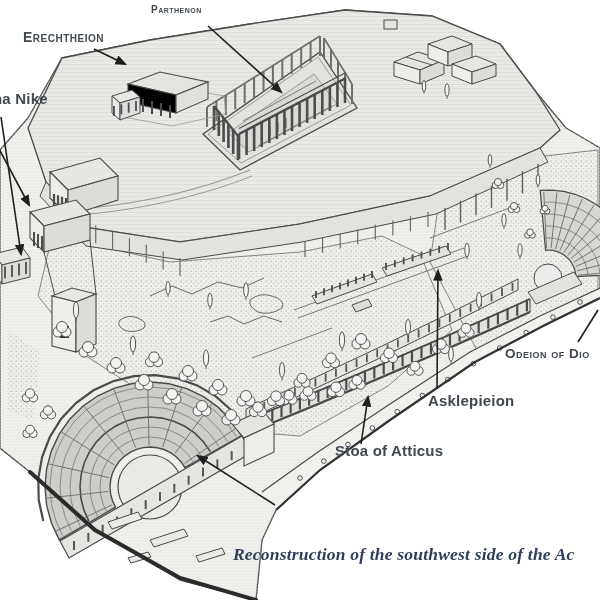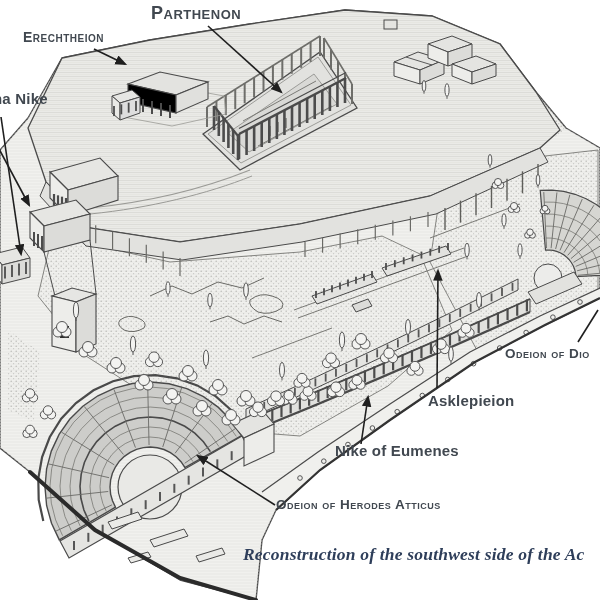--- a/index.html
+++ b/index.html
@@ -2,28 +2,28 @@
 <html style="--background: #ffffff; --label_text: #414850; --caption_text: #2e3e5a; --line: #4a4a4a; --ground: #f1f1ee; --seating: #cdcdca; --stipple: #8f8f8c;"><head>
 <meta charset="utf-8">
 <style>
   html,body{margin:0;padding:0;background:#fff;}
   .stage{position:relative;width:600px;height:600px;background:var(--background);overflow:hidden;
          font-family:"Liberation Sans",sans-serif;}
   svg{position:absolute;left:0;top:0;}
   .lbl{position:absolute;font-weight:bold;white-space:nowrap;color:var(--label_text);line-height:1.1;}
   .sc{font-variant:small-caps;letter-spacing:.5px;}
   .mx{font-size:15px;letter-spacing:.2px;}
-  #lbl-parthenon{left:151px;top:4px;font-size:18px;}
+  #lbl-parthenon{left:151px;top:4px;font-size:10px;}
   #lbl-erechtheion{left:7px;top:30px;font-size:14px;margin-left:16px;}
   #lbl-nike{left:-7px;top:91px;}
   #lbl-theater{left:505px;top:347px;font-size:13.5px;}
   #lbl-asklepieion{left:428px;top:393px;}
   #lbl-stoa{left:335px;top:443px;}
   #lbl-odeion{left:276px;top:498px;font-size:13.5px;}
-  #caption{position:absolute;left:243px;top:544px;font-family:"Liberation Serif",serif;
+  #caption{position:absolute;left:233px;top:544px;font-family:"Liberation Serif",serif;
            font-style:italic;font-weight:bold;font-size:17.5px;letter-spacing:.2px;
            color:var(--caption_text);white-space:nowrap;}
 </style>
 </head>
 <body>
 
 <div class="stage">
 
 <svg width="600" height="600" viewBox="0 0 600 600">
   <defs>
@@ -574,17 +574,16 @@
     <line x1="275" y1="505" x2="198" y2="456" marker-end="url(#ah)"></line>
     <line x1="578" y1="342" x2="598" y2="310"></line>
   </g>
 </svg>
 
 <div class="lbl sc" id="lbl-erechtheion">Erechtheion</div>
 <div class="lbl sc" id="lbl-parthenon">Parthenon</div>
 <div class="lbl mx" id="lbl-nike">na Nike</div>
 <div class="lbl sc" id="lbl-theater">Odeion of Dio</div>
 <div class="lbl mx" id="lbl-asklepieion">Asklepieion</div>
-<div class="lbl mx" id="lbl-stoa">Nike of Eumenes</div>
-<div class="lbl sc" id="lbl-odeion">Odeion of Herodes Atticus</div>
+<div class="lbl mx" id="lbl-stoa">Stoa of Atticus</div>
 <div id="caption">Reconstruction of the southwest side of the Ac</div>
 
 </div>
 
 </body></html>

